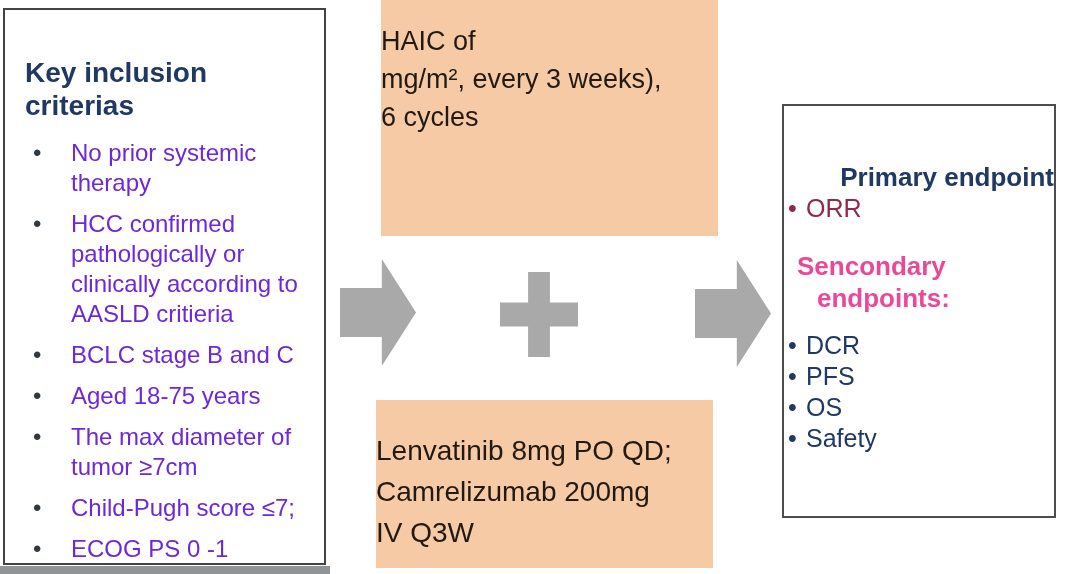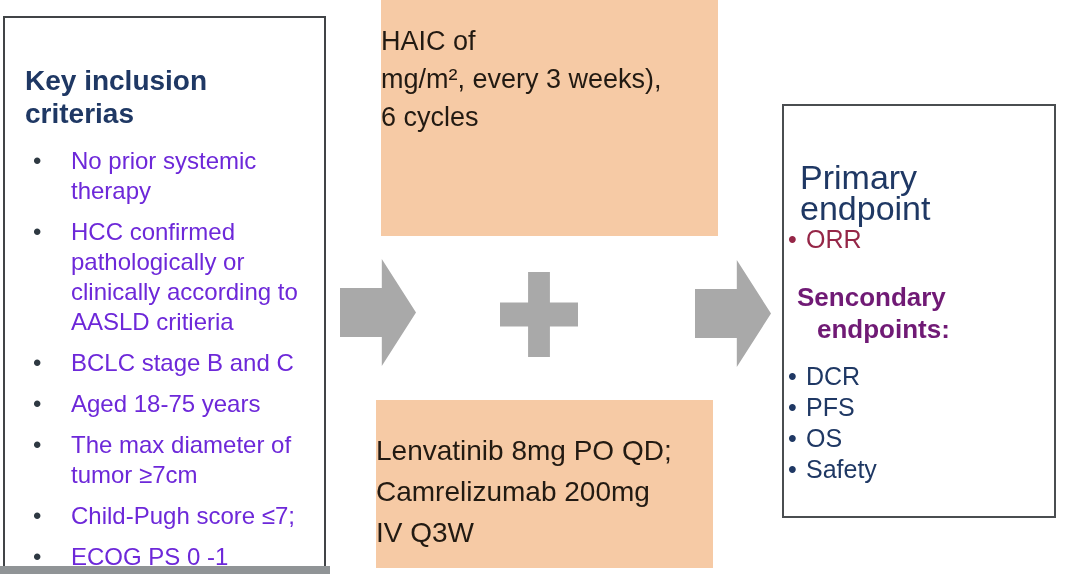--- a/index.html
+++ b/index.html
@@ -2,21 +2,21 @@
 <html><head>
 <meta charset="utf-8">
 <style>
   html,body{margin:0;padding:0;background:#ffffff;}
   .canvas{
     position:relative;width:1080px;height:574px;background:#ffffff;overflow:hidden;
     font-family:"Liberation Sans","DejaVu Sans",sans-serif;
   }
   
   .left-box{
-    position:absolute;left:3px;top:16px;width:323px;height:557px;
+    position:absolute;left:3px;top:8px;width:323px;height:557px;
     background:#ffffff;border:2px solid #414447;box-sizing:border-box;
   }
   .left-title{
     margin:46px 14px 0 20px;color:#1f3864;font-weight:bold;
     font-size:28px;line-height:33px;width:286px;
   }
   .incl-list{margin:16px 0 0 0;padding:0;list-style:none;}
   .incl-item{display:flex;margin:0 8px 11px 0;}
   .incl-dot{
     flex:0 0 38px;padding-left:28px;box-sizing:content-box;width:10px;
@@ -42,27 +42,27 @@
   .plus-shape{
     position:absolute;left:500px;top:272px;width:78px;height:85px;background:#a9a9a9;
     clip-path:polygon(36% 0,64% 0,64% 36%,100% 36%,100% 64%,64% 64%,64% 100%,36% 100%,36% 64%,0 64%,0 36%,36% 36%);
   }
   
   .right-box{
     position:absolute;left:782px;top:104px;width:274px;height:414px;
     background:#ffffff;border:2px solid #4a4d50;box-sizing:border-box;
   }
   .primary-title{
-    margin:56px 0 0 16px;color:#1f3864;font-weight:normal;font-size:34px;line-height:31px;
+    margin:56px 0 0 16px;color:#1f3864;font-weight:bold;font-size:26px;line-height:31px;text-align:right;
   }
   .ep-item{display:flex;margin-left:4px;font-size:25px;line-height:31px;}
   .ep-dot{flex:0 0 18px;}
   .orr{color:#952647;}
   .secondary-title{
-    margin:26px 0 0 13px;color:#701a75;font-weight:bold;font-size:26px;line-height:32px;
+    margin:26px 0 0 13px;color:#ec4899;font-weight:bold;font-size:26px;line-height:32px;
   }
   .secondary-title .t2{margin-left:20px;}
   .sec-list{margin-top:16px;}
   .sec-item{color:#1f3864;}
   
   .bottom-strip{
     position:absolute;left:0;top:566px;width:330px;height:8px;background:#909496;
   }
 </style>
 </head>

